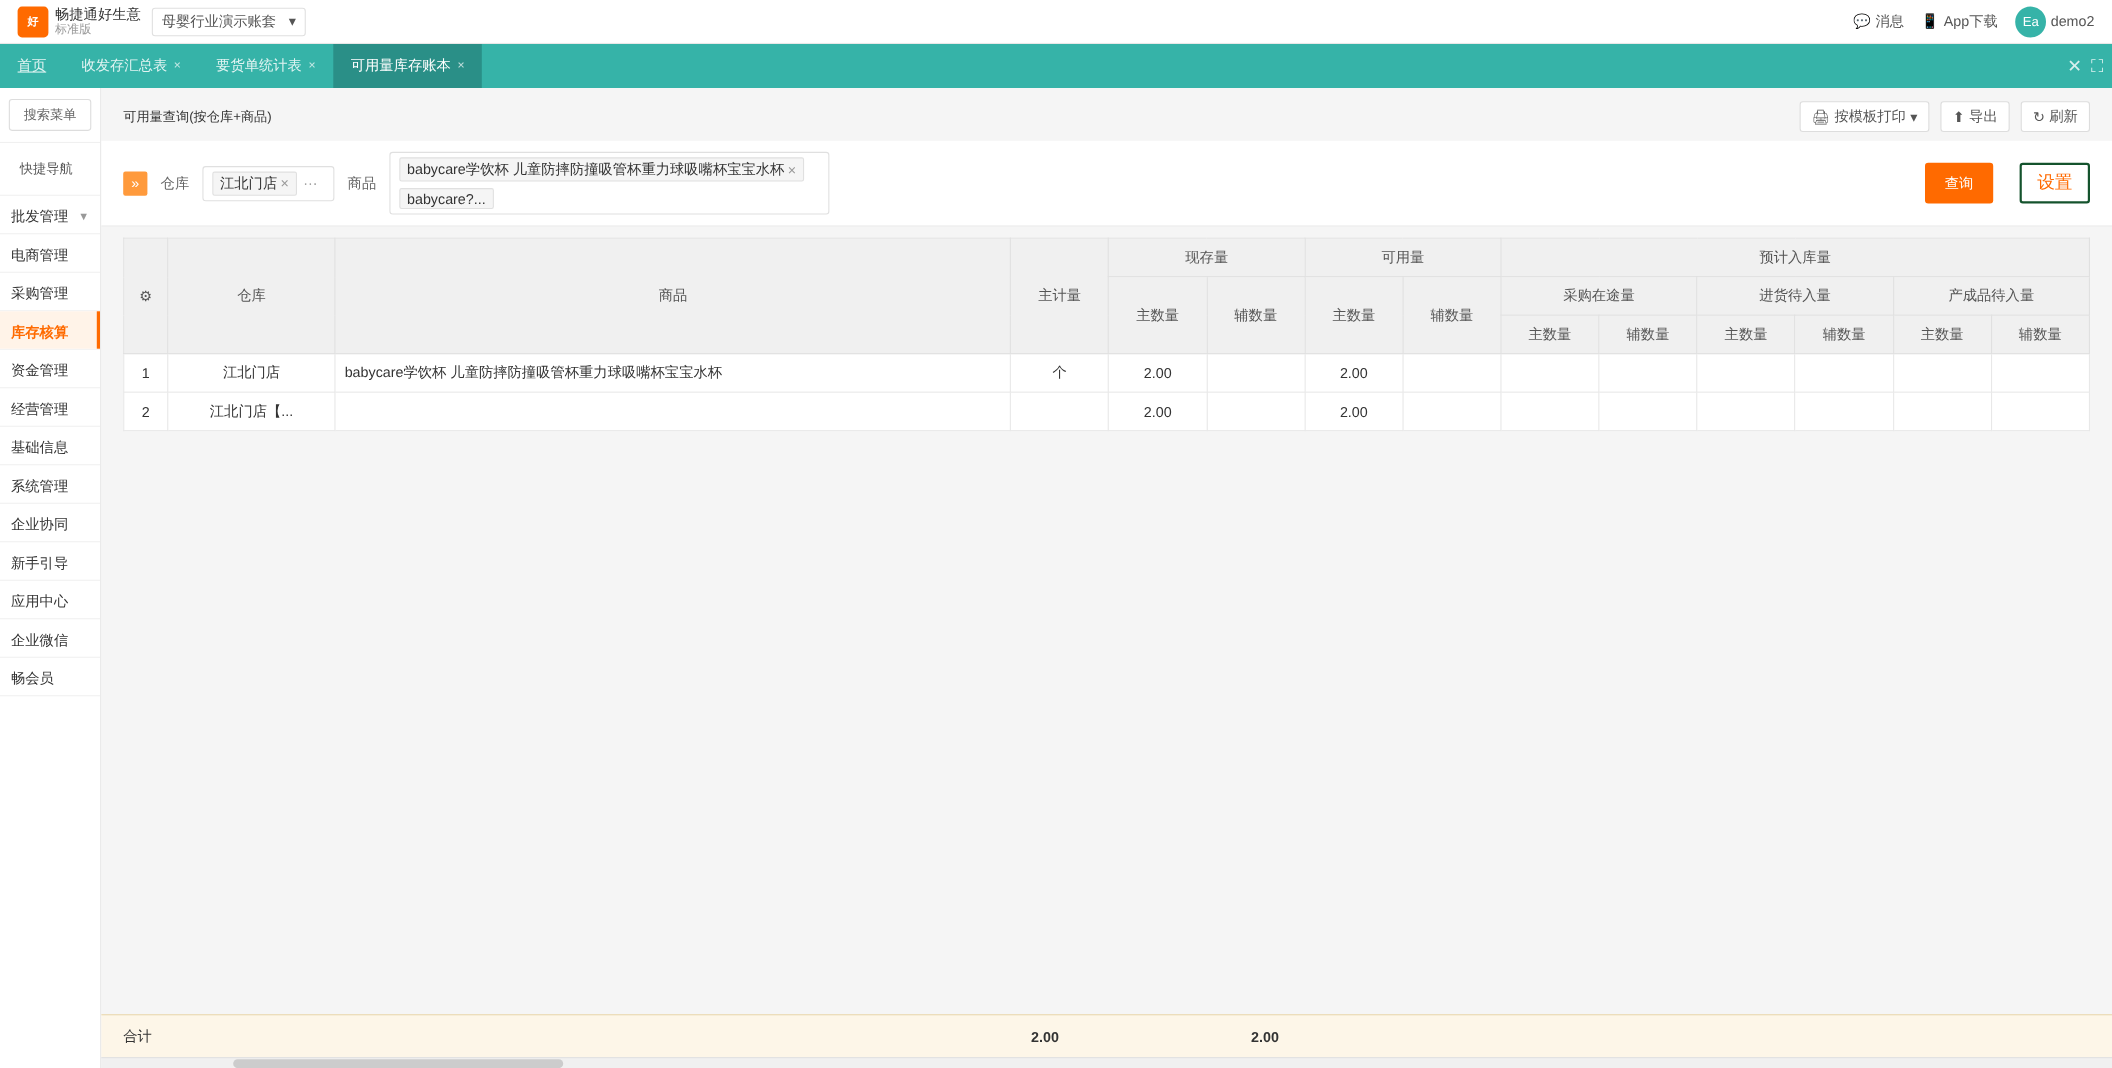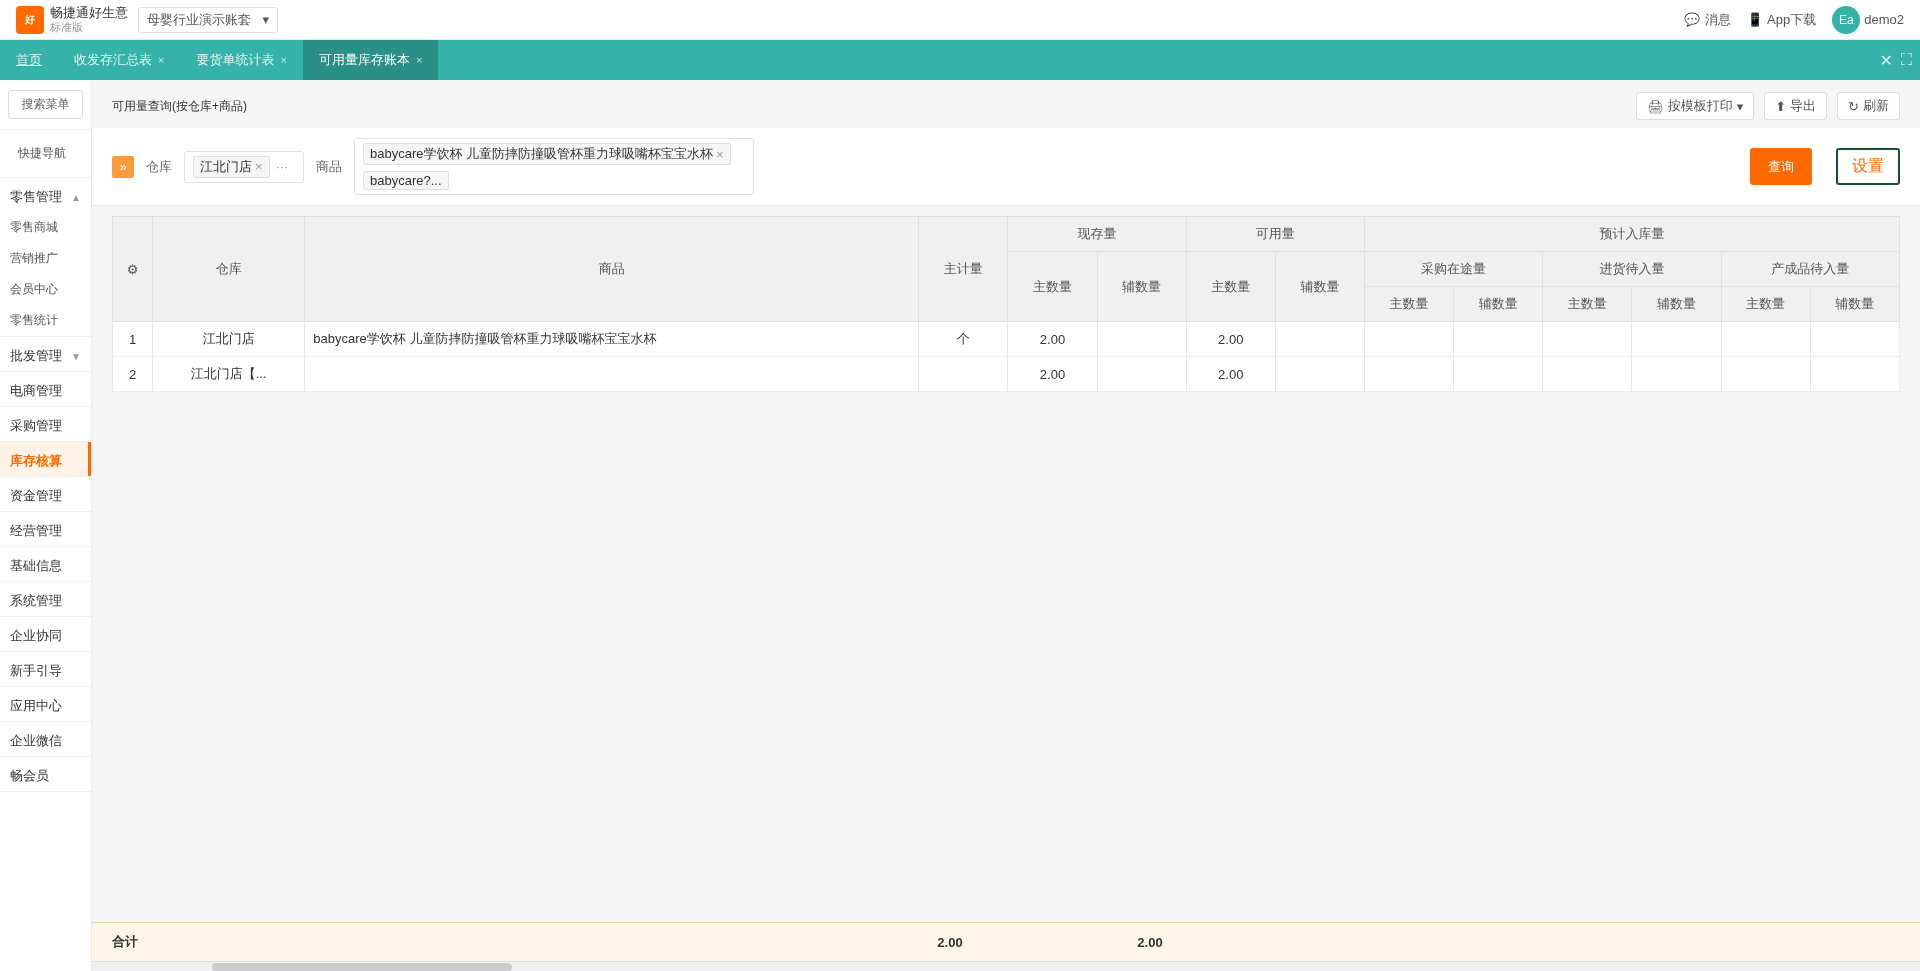--- a/index.html
+++ b/index.html
@@ -124,21 +124,21 @@
     
     .footer-row {
       background: #fdf6e8;
       border-top: 1px solid #e8d8b0;
       padding: 10px 20px;
       display: flex;
       align-items: center;
       gap: 0;
       flex-shrink: 0;
     }
-    .footer-row .footer-label { color: #333; font-weight: 700; font-size: 13px; min-width: 80px; }
+    .footer-row .footer-label { color: #333; font-weight: 400; font-size: 13px; min-width: 80px; }
     .footer-values { display: flex; gap: 0; }
     .footer-val { min-width: 100px; text-align: center; font-weight: bold; color: #333; font-size: 13px; }
     .scrollbar-area { height: 10px; background: #f0f0f0; border-top: 1px solid #e0e0e0; position: relative; }
     .scrollbar-thumb { height: 8px; background: #ccc; border-radius: 4px; position: absolute; left: 120px; width: 300px; top: 1px; }
   </style>
 </head>
 <body>
 
 <div class="top-bar">
   <div class="top-bar-left">
@@ -195,30 +195,20 @@
 <div class="main-layout">
 
   <div class="sidebar">
     <div class="sidebar-search">
       <button class="sidebar-search-btn">搜索菜单</button>
     </div>
     <div class="sidebar-nav-btn">
       <span class="sidebar-item">快捷导航</span>
     </div>
 
-    <div class="sidebar-group">
-      <div class="sidebar-group-header">
-        <span>零售管理</span>
-        <span class="arrow">▲</span>
-      </div>
-      <span class="sidebar-item">零售商城</span>
-      <span class="sidebar-item">营销推广</span>
-      <span class="sidebar-item">会员中心</span>
-      <span class="sidebar-item">零售统计</span>
-    </div>
 
     <div class="sidebar-group">
       <div class="sidebar-group-header">
         <span>批发管理</span>
         <span class="arrow">▼</span>
       </div>
     </div>
     <div class="sidebar-group">
       <div class="sidebar-group-header">
         <span>电商管理</span>

